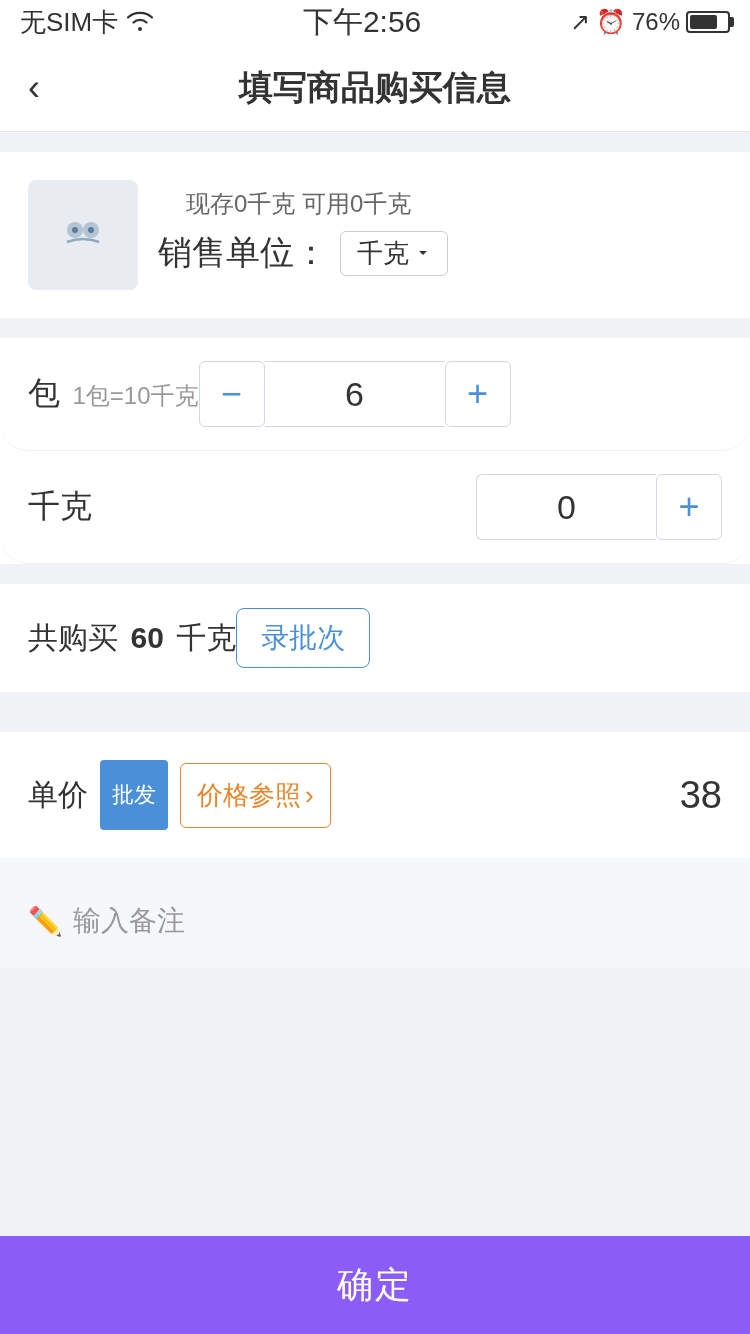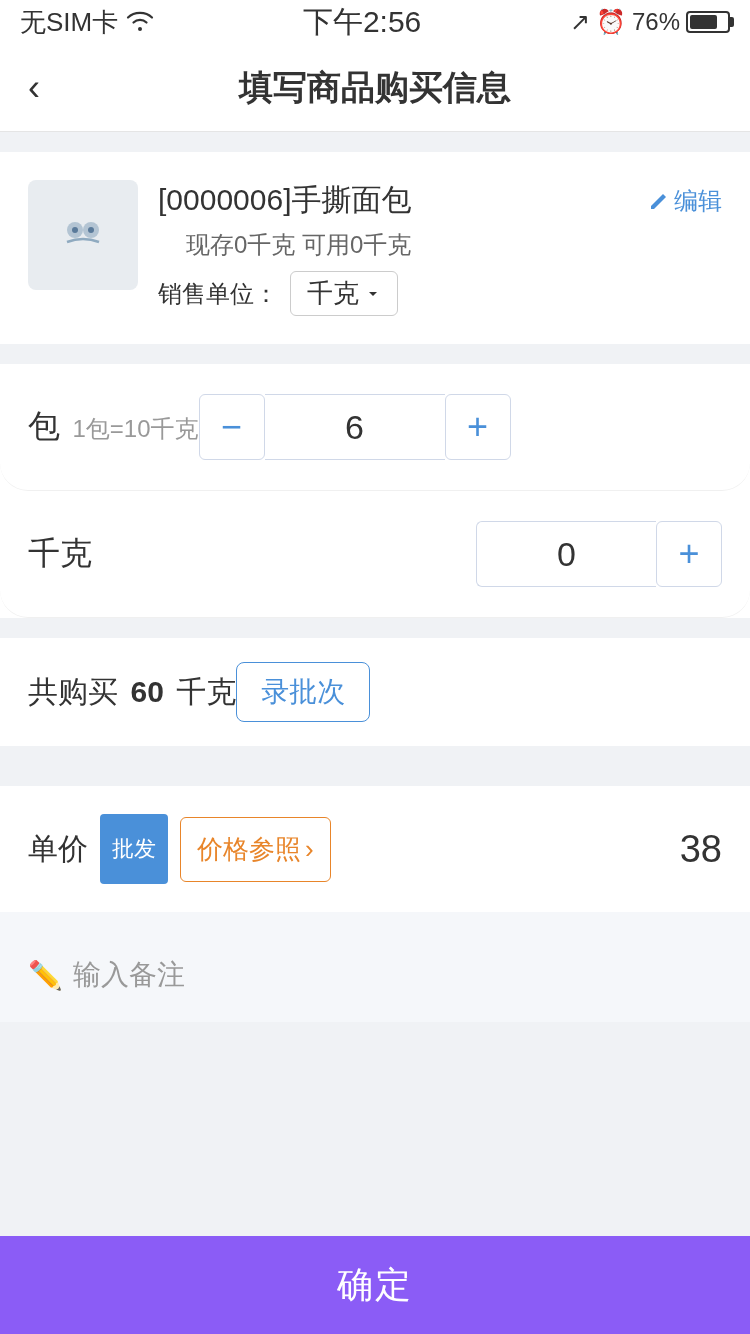--- a/index.html
+++ b/index.html
@@ -142,21 +142,21 @@
       margin-top: 8px;
       margin-left: 28px;
     }
     .product-unit-row {
       display: flex;
       align-items: center;
       gap: 12px;
       margin-top: 10px;
     }
     .unit-label {
-      font-size: 24px;
+      font-size: 34px;
       color: #333;
     }
     .unit-select {
       border: 1px solid #ccc;
       border-radius: 6px;
       padding: 4px 16px;
       font-size: 26px;
       color: #333;
       background: #fff;
       display: flex;
@@ -166,21 +166,21 @@
     }
 
     
     .qty-section {
       background: #fff;
       margin-top: 20px;
     }
     .qty-row {
       display: flex;
       align-items: center;
-      padding: 30px 28px;
+      padding: 23px 28px;
       border-bottom: 1px solid #f0f0f0;
       border-radius: 28px;
     }
     .qty-label {
       font-size: 32px;
       color: #333;
       flex: 1;
     }
     .qty-sub {
       font-size: 24px;
@@ -380,29 +380,20 @@
   <div class="product-thumb">
     <svg width="60" height="50" viewBox="0 0 60 50" fill="none">
       <circle cx="22" cy="20" r="8" fill="#8faac0" opacity="0.6"></circle>
       <circle cx="38" cy="20" r="8" fill="#8faac0" opacity="0.6"></circle>
       <path d="M14 32 Q30 26 46 32" stroke="#8faac0" stroke-width="2.5" fill="none"></path>
       <circle cx="22" cy="20" r="3" fill="#5a7a9a"></circle>
       <circle cx="38" cy="20" r="3" fill="#5a7a9a"></circle>
     </svg>
   </div>
   <div class="product-info">
-    <div class="product-name-row">
-      <span class="product-name">[0000006]手撕面包</span>
-      <span class="edit-link">
-        <svg width="22" height="22" viewBox="0 0 22 22" fill="#4a90d9">
-          <path d="M3 16L15 4l3 3L6 19H3v-3z"></path>
-        </svg>
-        <span>编辑</span>
-      </span>
-    </div>
     <div class="product-stock">现存0千克  可用0千克</div>
     <div class="product-unit-row">
       <span class="unit-label">销售单位：</span>
       <div class="unit-select">
         <span>千克</span>
         <svg width="16" height="16" viewBox="0 0 16 16" fill="#333">
           <path d="M4 6l4 4 4-4"></path>
         </svg>
       </div>
     </div>

